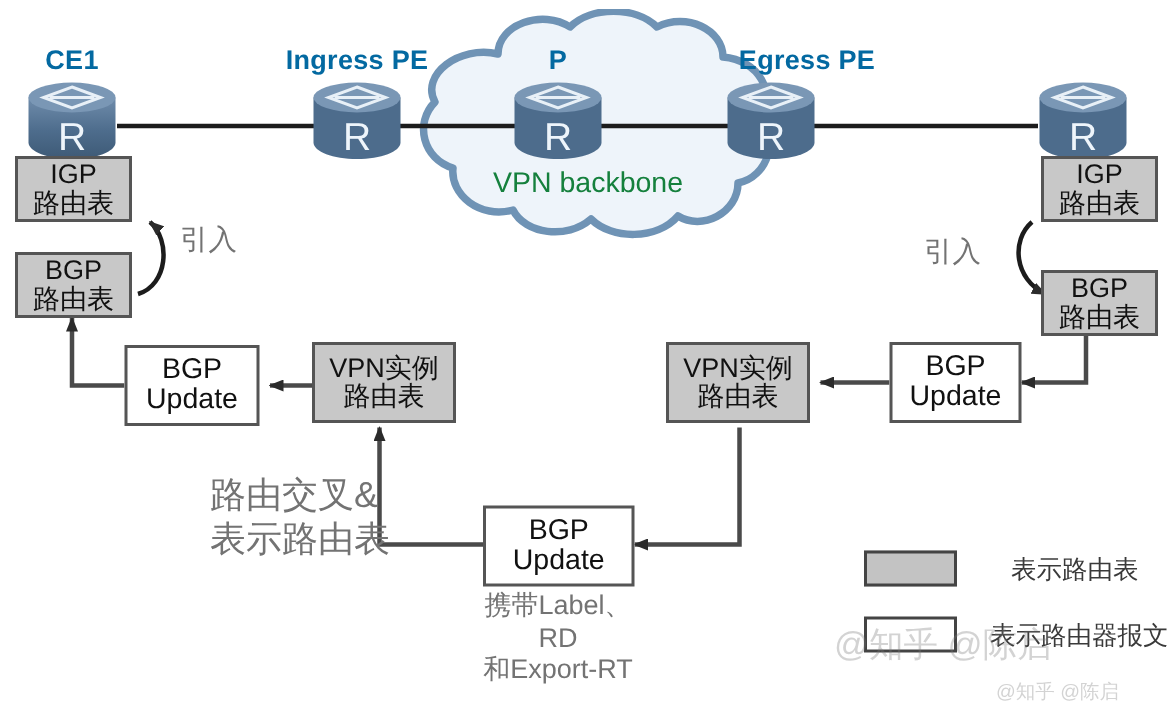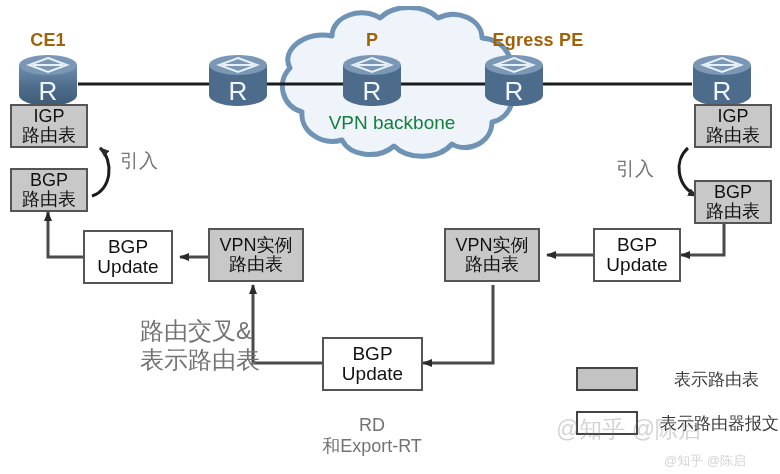--- a/index.html
+++ b/index.html
@@ -16,21 +16,21 @@
     height: 474px;
     background: #ffffff;
     overflow: hidden;
   }
 
   
   .dev-label {
     position: absolute;
     font-weight: bold;
     font-size: 18px;
-    color: #a16207;
+    color: #0369a1;
     white-space: nowrap;
     text-align: center;
     transform: translateX(-50%);
     letter-spacing: 0.2px;
   }
 
   
   .router {
     position: absolute;
     width: 62px;
@@ -164,20 +164,21 @@
     <path d="M493,285 L493,363 L423,363" fill="none" stroke="#4a4a4a" stroke-width="3" marker-end="url(#ah)"></path>
 
     <path d="M593,255 L547,255" fill="none" stroke="#4a4a4a" stroke-width="3" marker-end="url(#ah)"></path>
 
     <path d="M724,224 L724,255 L681,255" fill="none" stroke="#4a4a4a" stroke-width="3" marker-end="url(#ah)"></path>
 
     <path d="M688,148 C674,160 676,186 697,196" fill="none" stroke="#1c1c1c" stroke-width="3" marker-end="url(#ah)"></path>
   </svg>
 
   <div class="dev-label" style="left:48px;  top:30px;">CE1</div>
+  <div class="dev-label" style="left:238px; top:30px;">Ingress PE</div>
   <div class="dev-label" style="left:372px; top:30px;">P</div>
   <div class="dev-label" style="left:538px; top:30px;">Egress PE</div>
   <div class="dev-label" style="left:722px; top:30px;margin-top:24px;">CE2</div>
 
   <div class="router" style="left:48px;  top:53px;">
     <svg width="62" height="54" viewBox="0 0 62 54" xmlns="http://www.w3.org/2000/svg">
       <defs>
         <linearGradient id="rg" x1="0" y1="0" x2="0" y2="1">
           <stop offset="0%" stop-color="#6f8cab"></stop>
             <stop offset="55%" stop-color="#4d6c8c"></stop>
@@ -280,21 +281,21 @@
   <div class="annot" style="left:120px; top:150px; font-size:19px;">引入</div>
 
   <div class="annot" style="left:616px; top:158px; font-size:19px;">引入</div>
 
   <div class="annot" style="left:140px; top:317px; font-size:24px; text-align:left;">
     <span class="ln">路由交叉&amp;</span><br>
     <span class="ln">表示路由表</span>
   </div>
 
   <div class="annot" style="left:372px; top:393px; font-size:18px; transform:translateX(-50%);">
-    <br>
+    <span class="ln">携带Label、</span><br>
     <span class="ln">RD</span><br>
     <span class="ln">和Export-RT</span>
   </div>
 
   <div class="legend-swatch gray" style="left:576px; top:367px;"></div>
   <div class="legend-text" style="left:660px; top:368px;margin-left:14px;">表示路由表</div>
 
   <div class="legend-swatch white" style="left:576px; top:411px;"></div>
   <div class="legend-text" style="left:660px; top:412px;">表示路由器报文</div>
 

